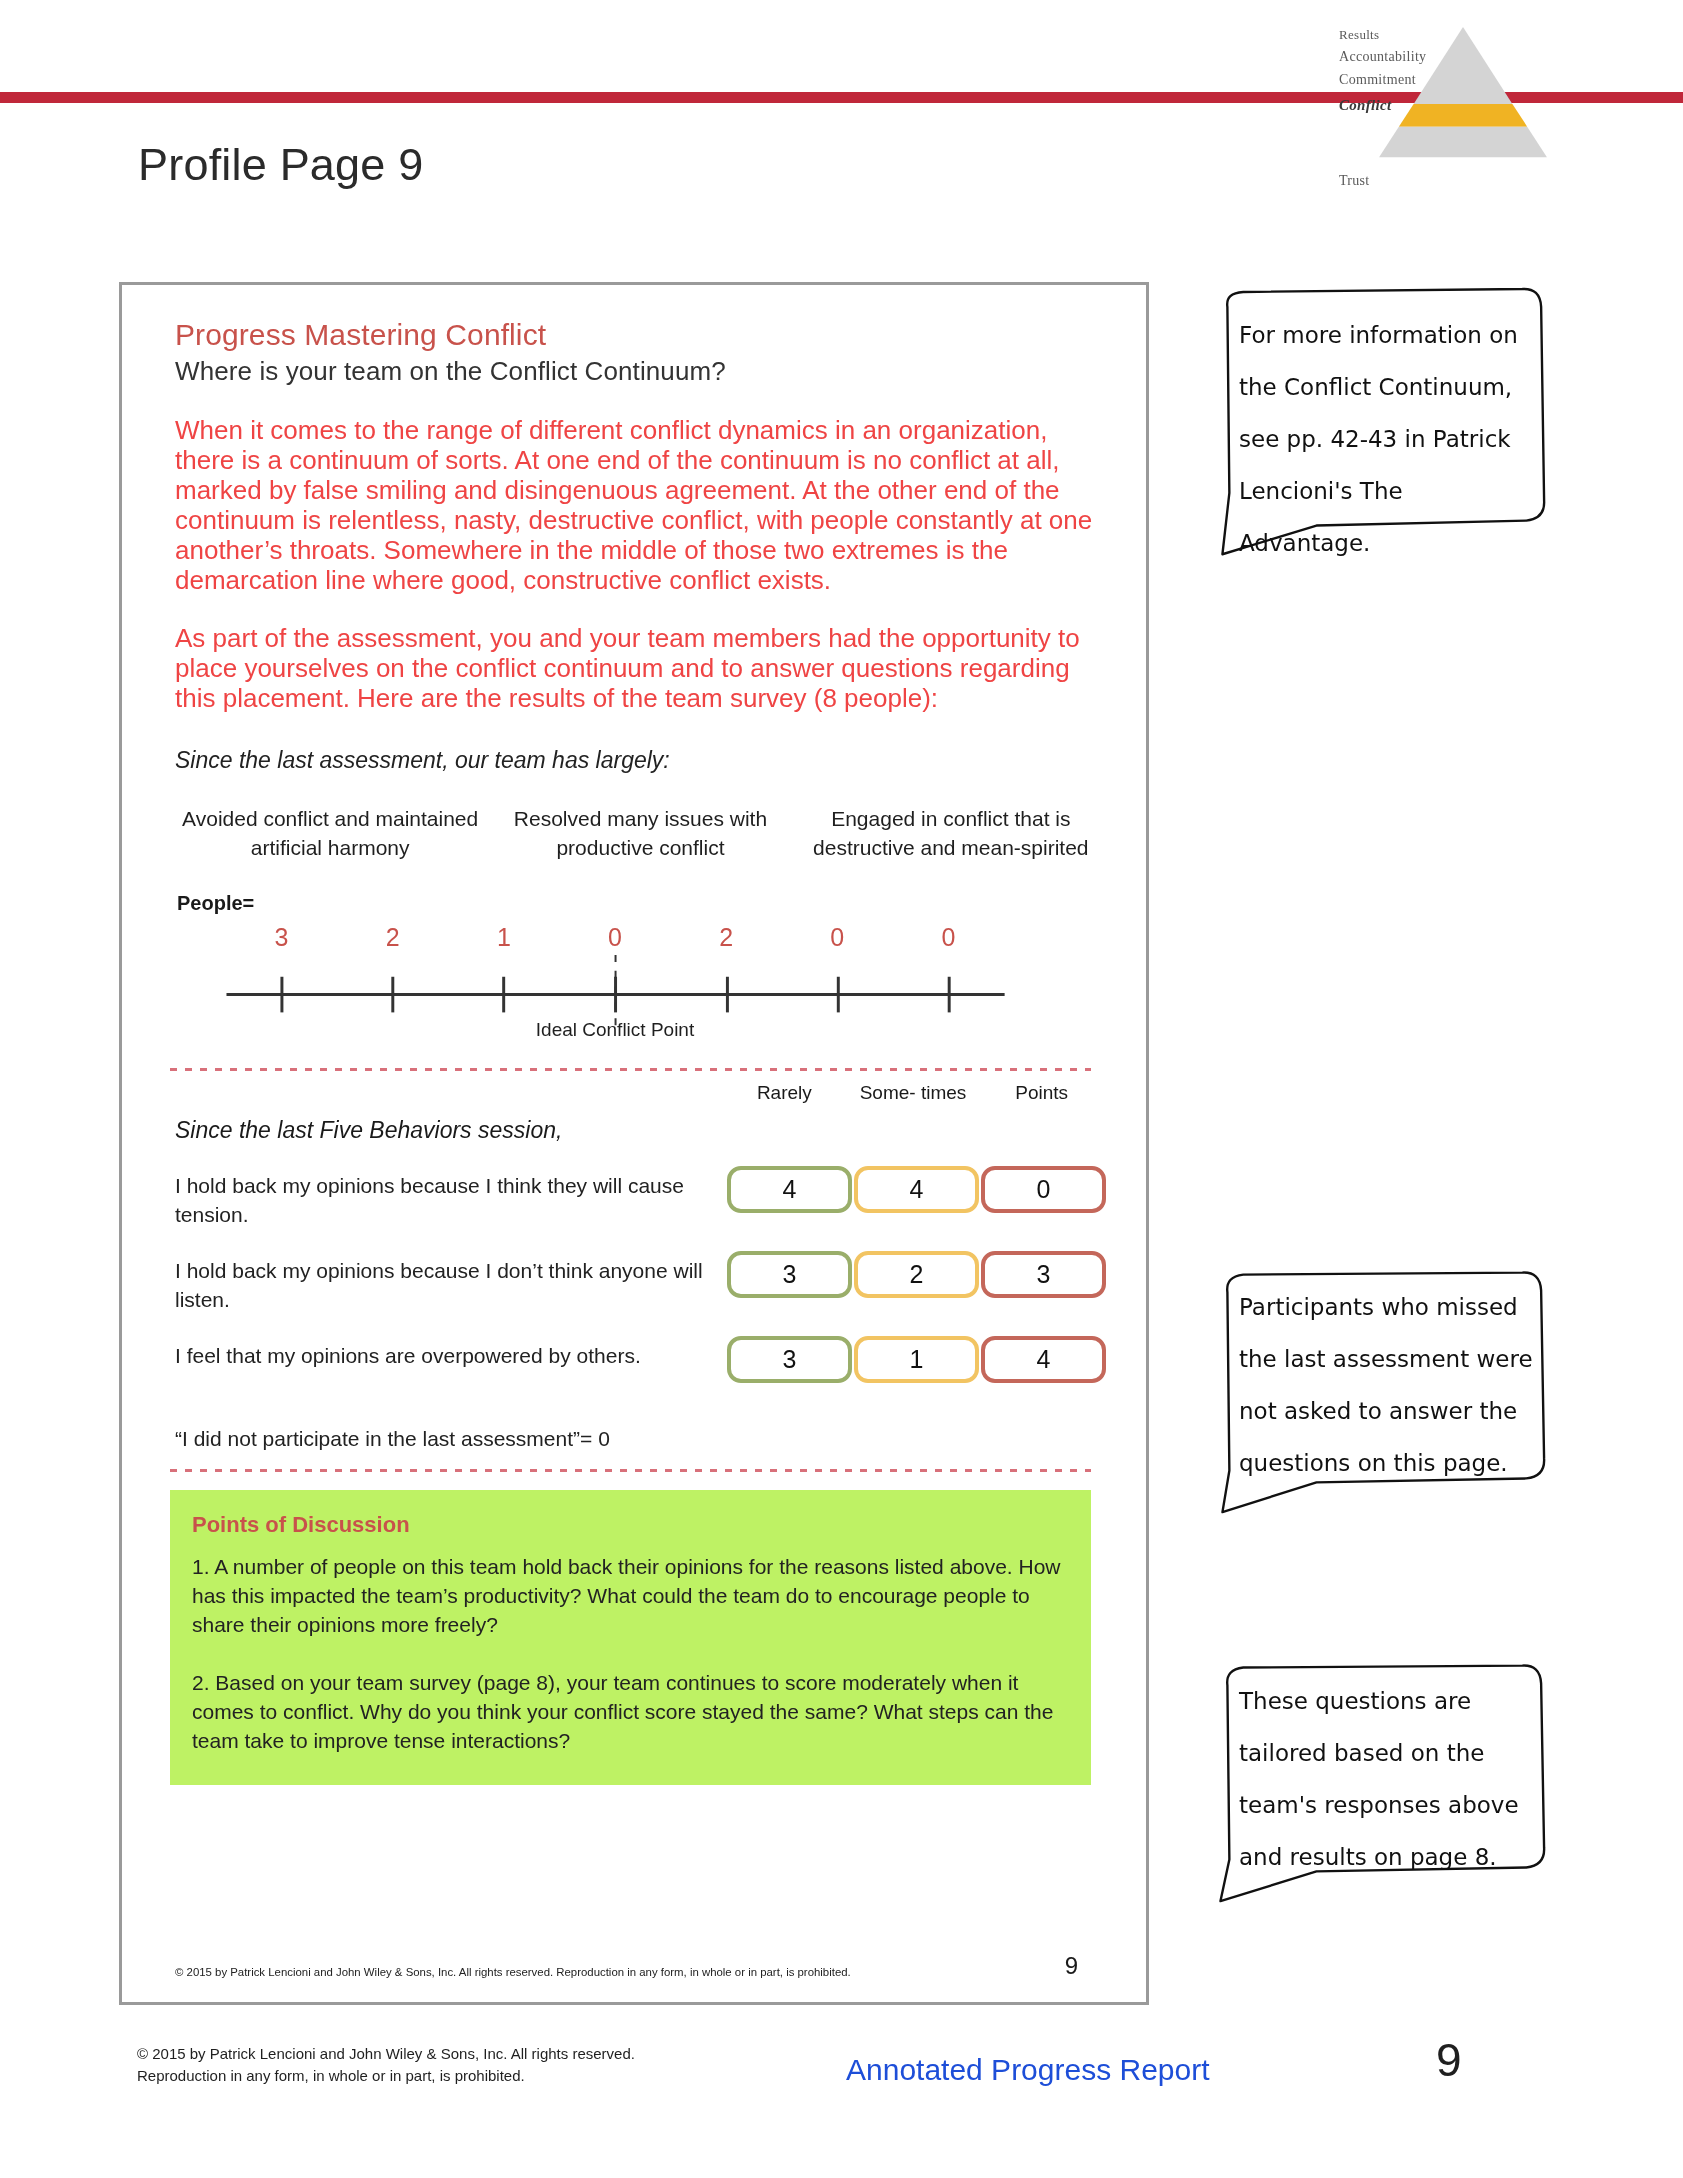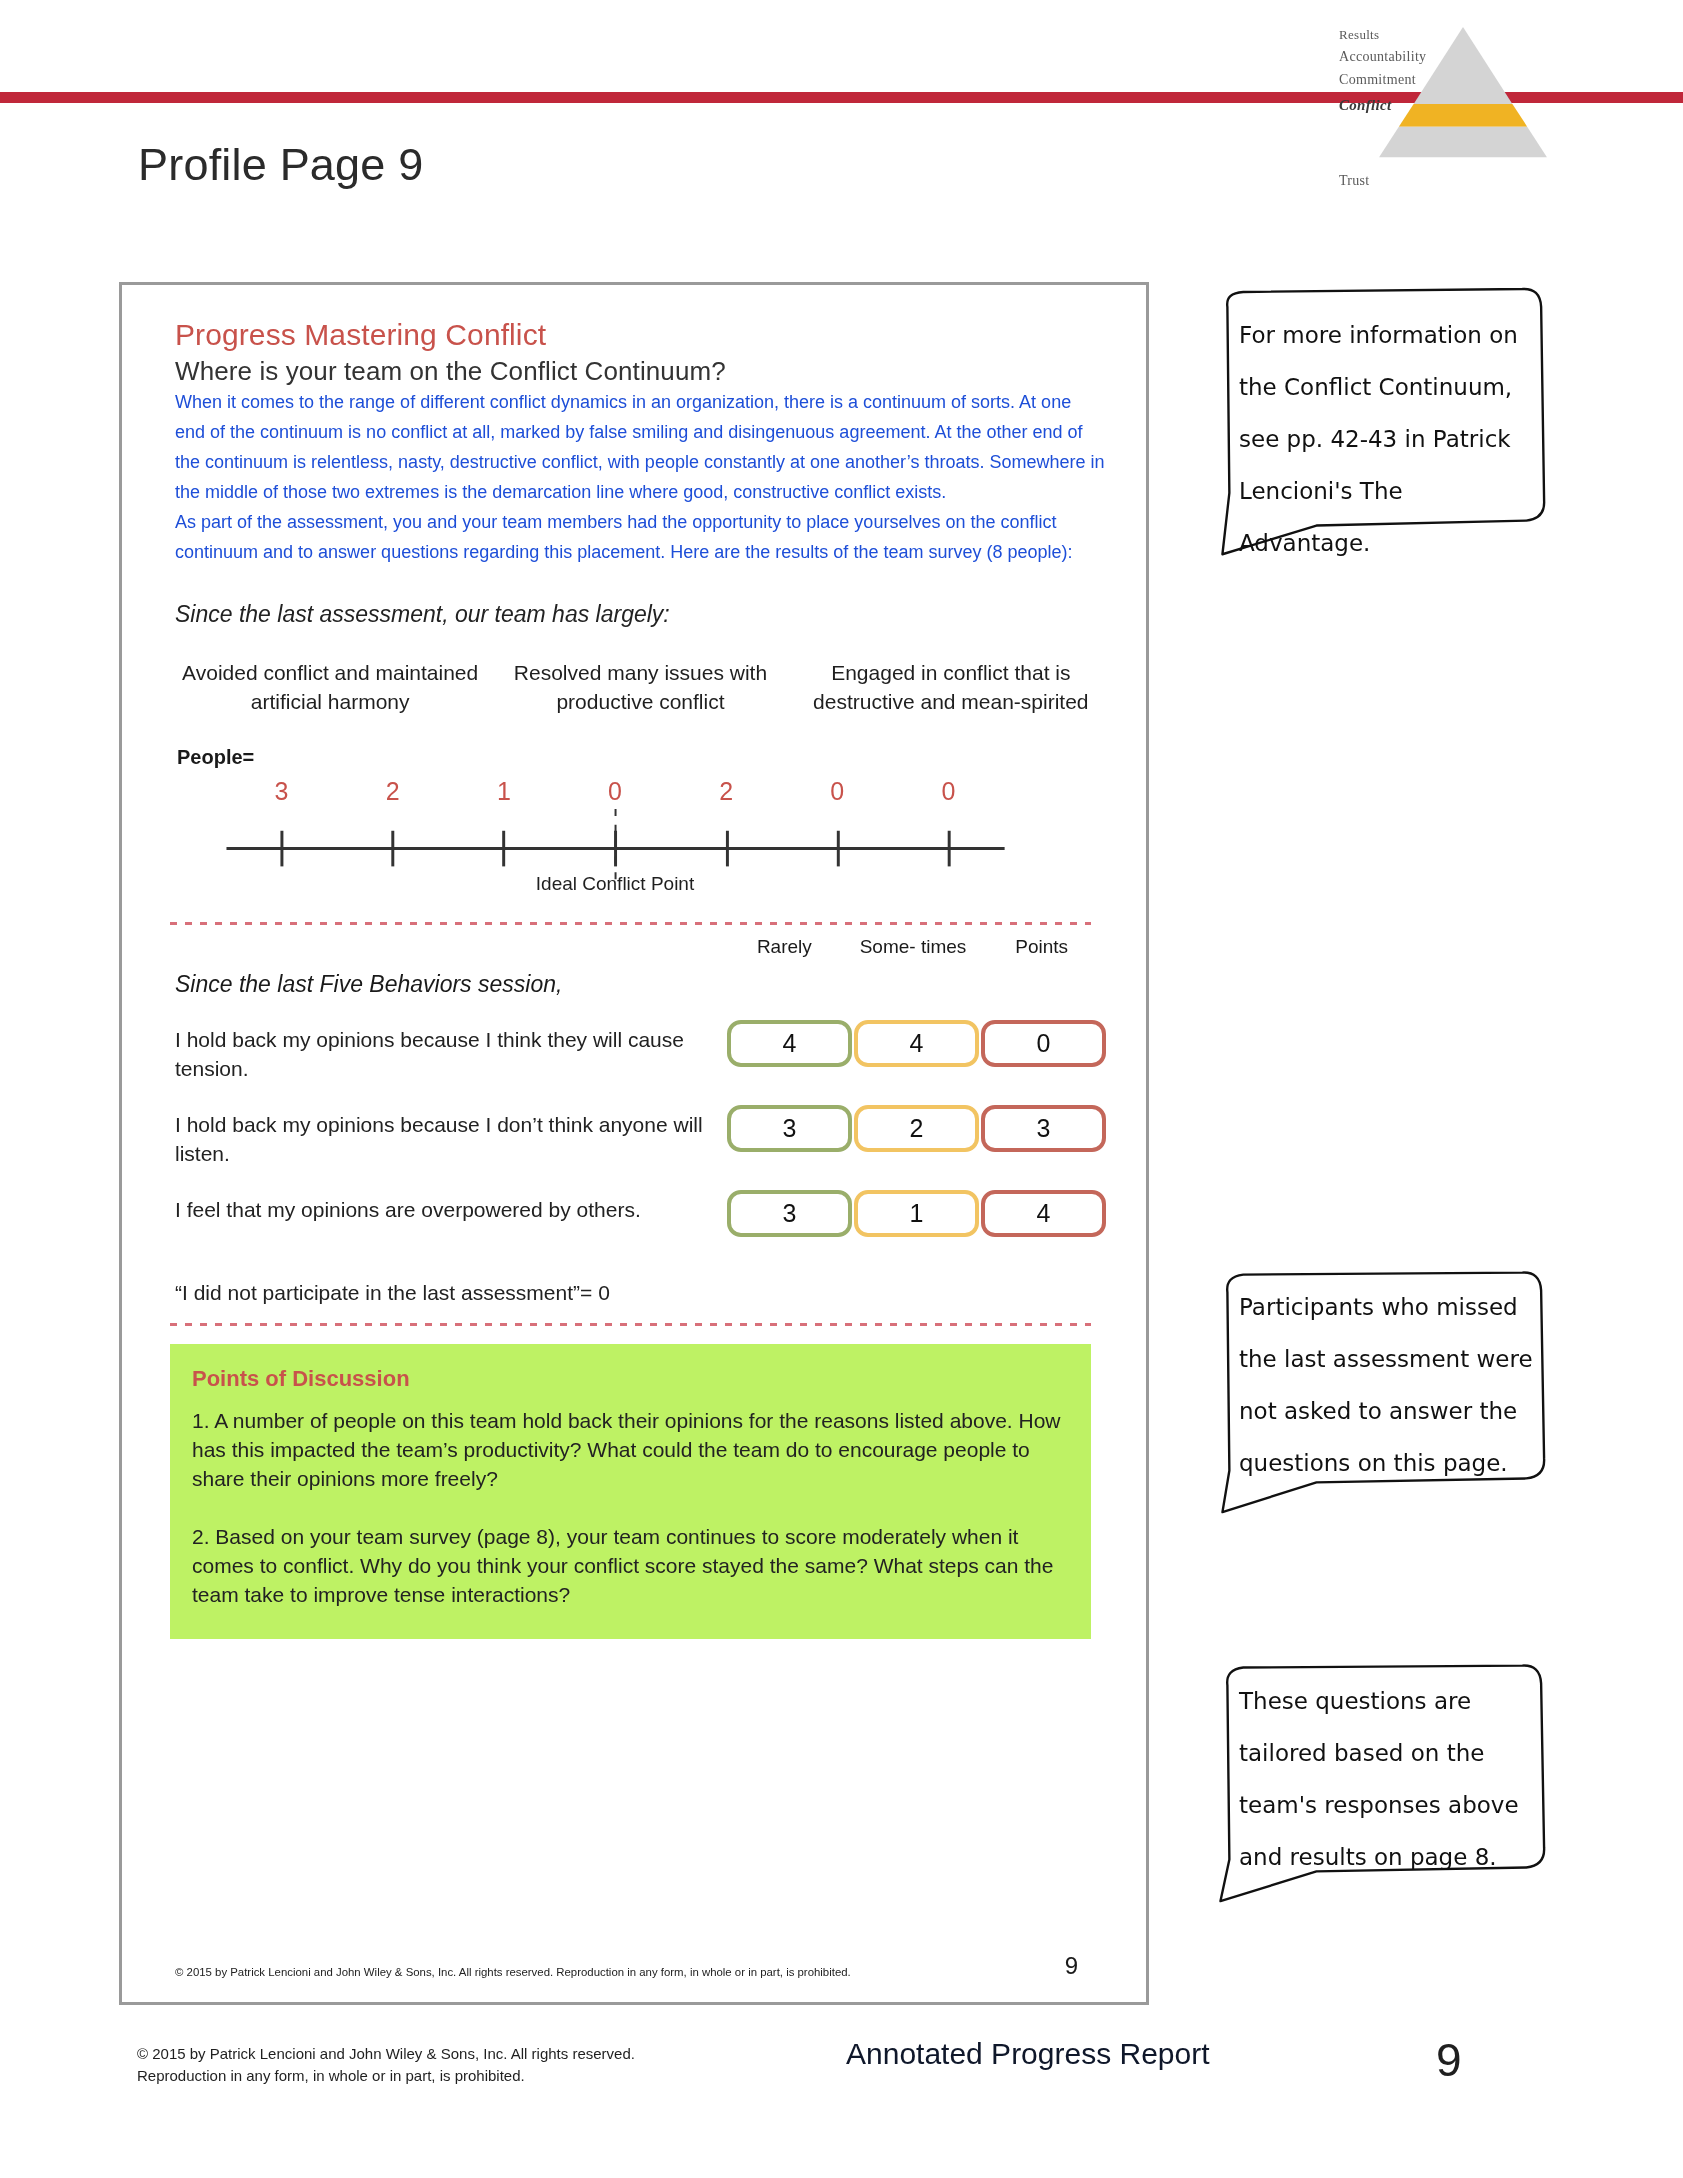--- a/index.html
+++ b/index.html
@@ -54,21 +54,22 @@
   h1.sect-title {
     margin-top: 33px;
     font-size: 30px; font-weight: 400; color: #C8524B;
     letter-spacing: 0.1px;
   }
   h2.sect-sub {
     font-size: 26px; font-weight: 400; color: #333;
     margin-top: 4px; letter-spacing: 0.1px;
   }
   p.body {
-    font-size: 18px; line-height: 30px; color: #1d4ed8;
+    font-size: 26px; line-height: 30px; color: #ef4444;
+    margin-top: 28px;
   }
   p.italic-lead {
     font-size: 23px; font-style: italic; color: #222;
     margin-top: 34px;
   }
 
   
   .cont-heads {
     display: flex; margin-top: 30px;
   }
@@ -165,22 +166,22 @@
   }
   .inner-foot .pg { font-size: 24px; color: #1a1a1a; padding-right: 28px;}
 
   
   .outer-foot { position: absolute; left: 0; top: 2035px; width: 1683px; height: 89px; }
   .outer-cr {
     position: absolute; left: 137px; top: 8px;
     font-size: 15px; line-height: 22px; color: #1f1f1f;
   }
   .outer-mid {
-    position: absolute; left: 846px; top: 2px;
-    font-size: 30px; font-weight: 300; color: #0f172a;
+    position: absolute; left: 846px; top: 18px;
+    font-size: 30px; font-weight: 300; color: #1d4ed8;
   }
   .outer-pg {
     position: absolute; left: 1436px; top: -2px;
     font-size: 46px; font-weight: 300; color: #1f1f1f;
   }
 
   
   .callout { position: absolute; }
   .callout svg { position: absolute; left: 0; top: 0; }
   .callout .ctext {

